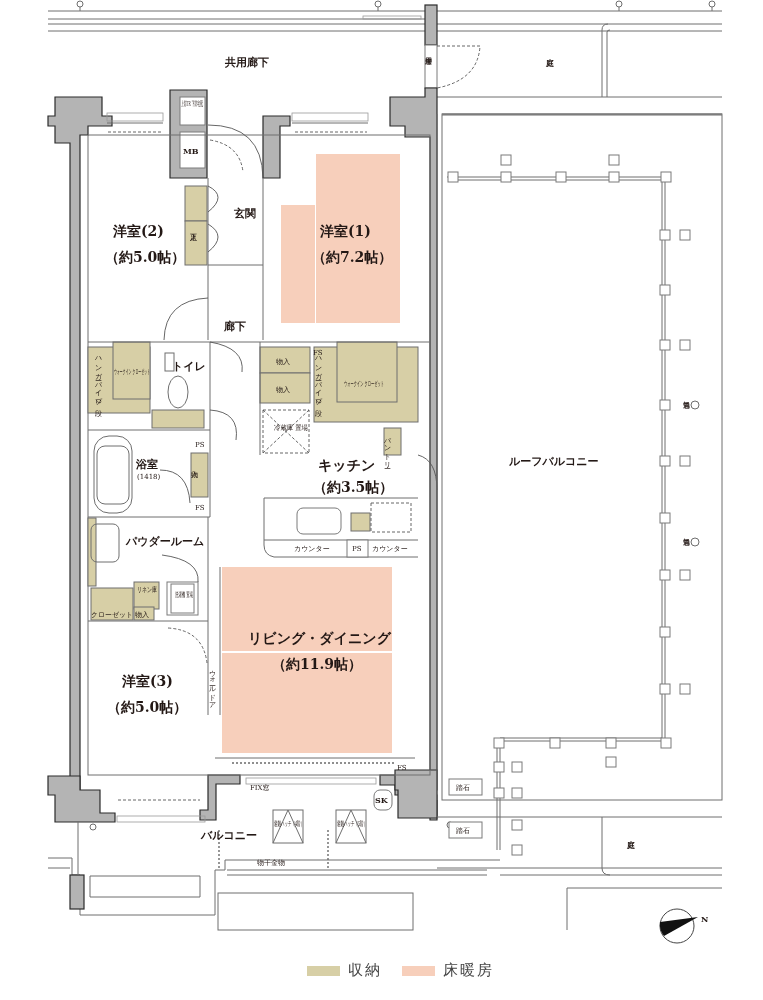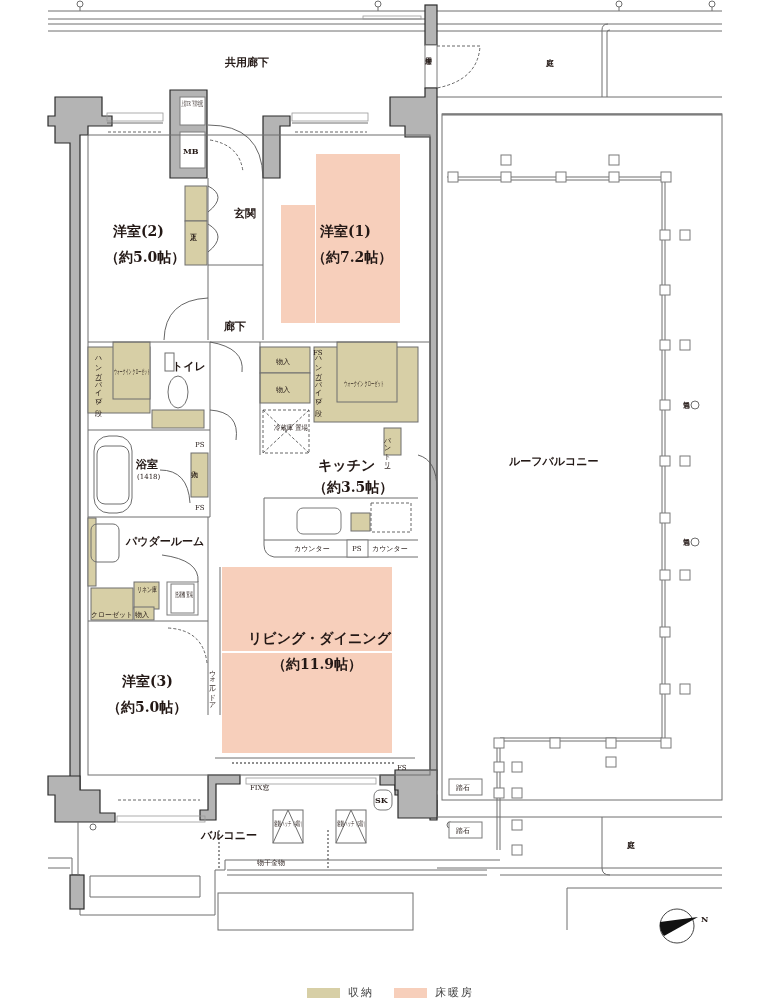--- a/index.html
+++ b/index.html
@@ -14,21 +14,21 @@
   .store { fill: #d7cfa6; stroke: #6e6e6e; stroke-width: 1; }
   .heat { fill: #f7cfbb; }
   .box { fill: #fff; stroke: #7a7a7a; stroke-width: 1; }
   .door { fill: none; stroke: #555; stroke-width: 0.9; }
   .lbl { font-family: "DejaVu Serif", "Liberation Serif", serif; fill: #231815; }
   .big { font-size: 14px; font-weight: bold; }
   .mid { font-size: 11px; font-weight: bold; }
   .sm { font-size: 8px; font-weight: bold; }
   .xs { font-size: 7px; }
   .legend { position: absolute; top: 961px; left: 307px; display: flex; align-items: flex-end;
-            font-size: 11px; color: #444; margin-top: 24px; }
+            font-size: 15px; color: #444; }
   .legend .sw { width: 33px; height: 10px; display: inline-block; margin-right: 8px; }
   .legend .item { display: flex; align-items: center; margin-right: 20px; }
   .legend span.txt { letter-spacing: 2px; }
 </style>
 </head>
 <body>
 
 <svg id="plan" viewBox="0 0 763 1000" xmlns="http://www.w3.org/2000/svg">
 
   <g>

